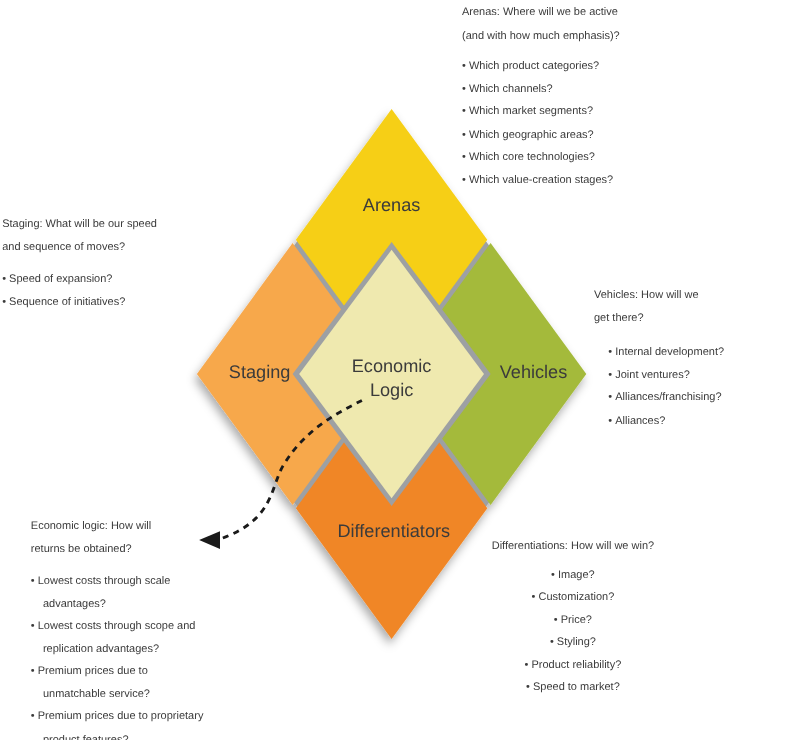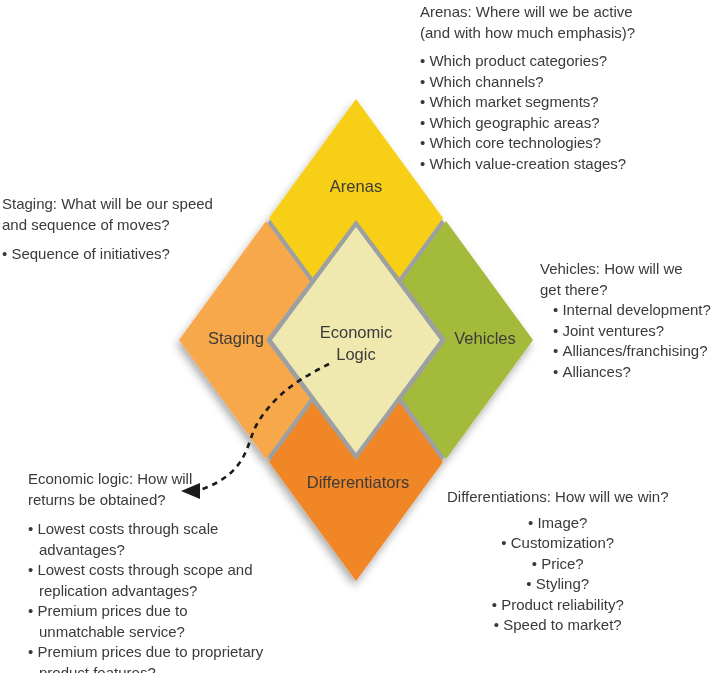--- a/index.html
+++ b/index.html
@@ -14,30 +14,30 @@
   }
   .diamond-svg { position: absolute; left: 0; top: 0; }
   .diamond-label {
     font-family: "Liberation Sans", sans-serif;
     font-size: 16.5px;
     fill: #3b3b3b;
     text-anchor: middle;
   }
   .note {
     position: absolute;
-    font-size: 15px;
+    font-size: 10px;
     line-height: 20.5px;
     white-space: nowrap;
   }
   .note .heading { display: block; }
   .bullets { display: block; }
   .bullets.mt5  { margin-top: 5px; text-align: center; }
   .bullets.mt8  { margin-top: 8px; }
   .bullets.mt9  { margin-top: 9px; }
-  .bullets.mt11 { }
+  .bullets.mt11 { margin-top: 11px; }
   .bullets.ind13 { margin-left: 13px; }
   .bullet { padding-left: 11px; text-indent: -11px; }
   .bullet::before { content: "\2022\00a0"; }
   .block-arenas          { left: 420px; top: 2px; }
   .block-staging         { left: 2px;   top: 194px; }
   .block-vehicles        { left: 540px; top: 259px; }
   .block-economic        { left: 28px;  top: 469px; }
   .block-differentiation { left: 447px; top: 487px; }
 </style>
 </head>
@@ -87,20 +87,21 @@
         <div class="bullet">Which market segments?</div>
         <div class="bullet">Which geographic areas?</div>
         <div class="bullet">Which core technologies?</div>
         <div class="bullet">Which value-creation stages?</div>
       </div>
   </div>
 
   <div class="note block-staging">
     <span class="heading">Staging: What will be our speed<br>and sequence of moves?</span>
     <div class="bullets mt9">
+        <div class="bullet">Speed of expansion?</div>
         <div class="bullet">Sequence of initiatives?</div>
       </div>
   </div>
 
   <div class="note block-vehicles">
     <span class="heading">Vehicles: How will we<br>get there?</span>
     <div class="bullets mt11 ind13">
         <div class="bullet">Internal development?</div>
         <div class="bullet">Joint ventures?</div>
         <div class="bullet">Alliances/franchising?</div>

